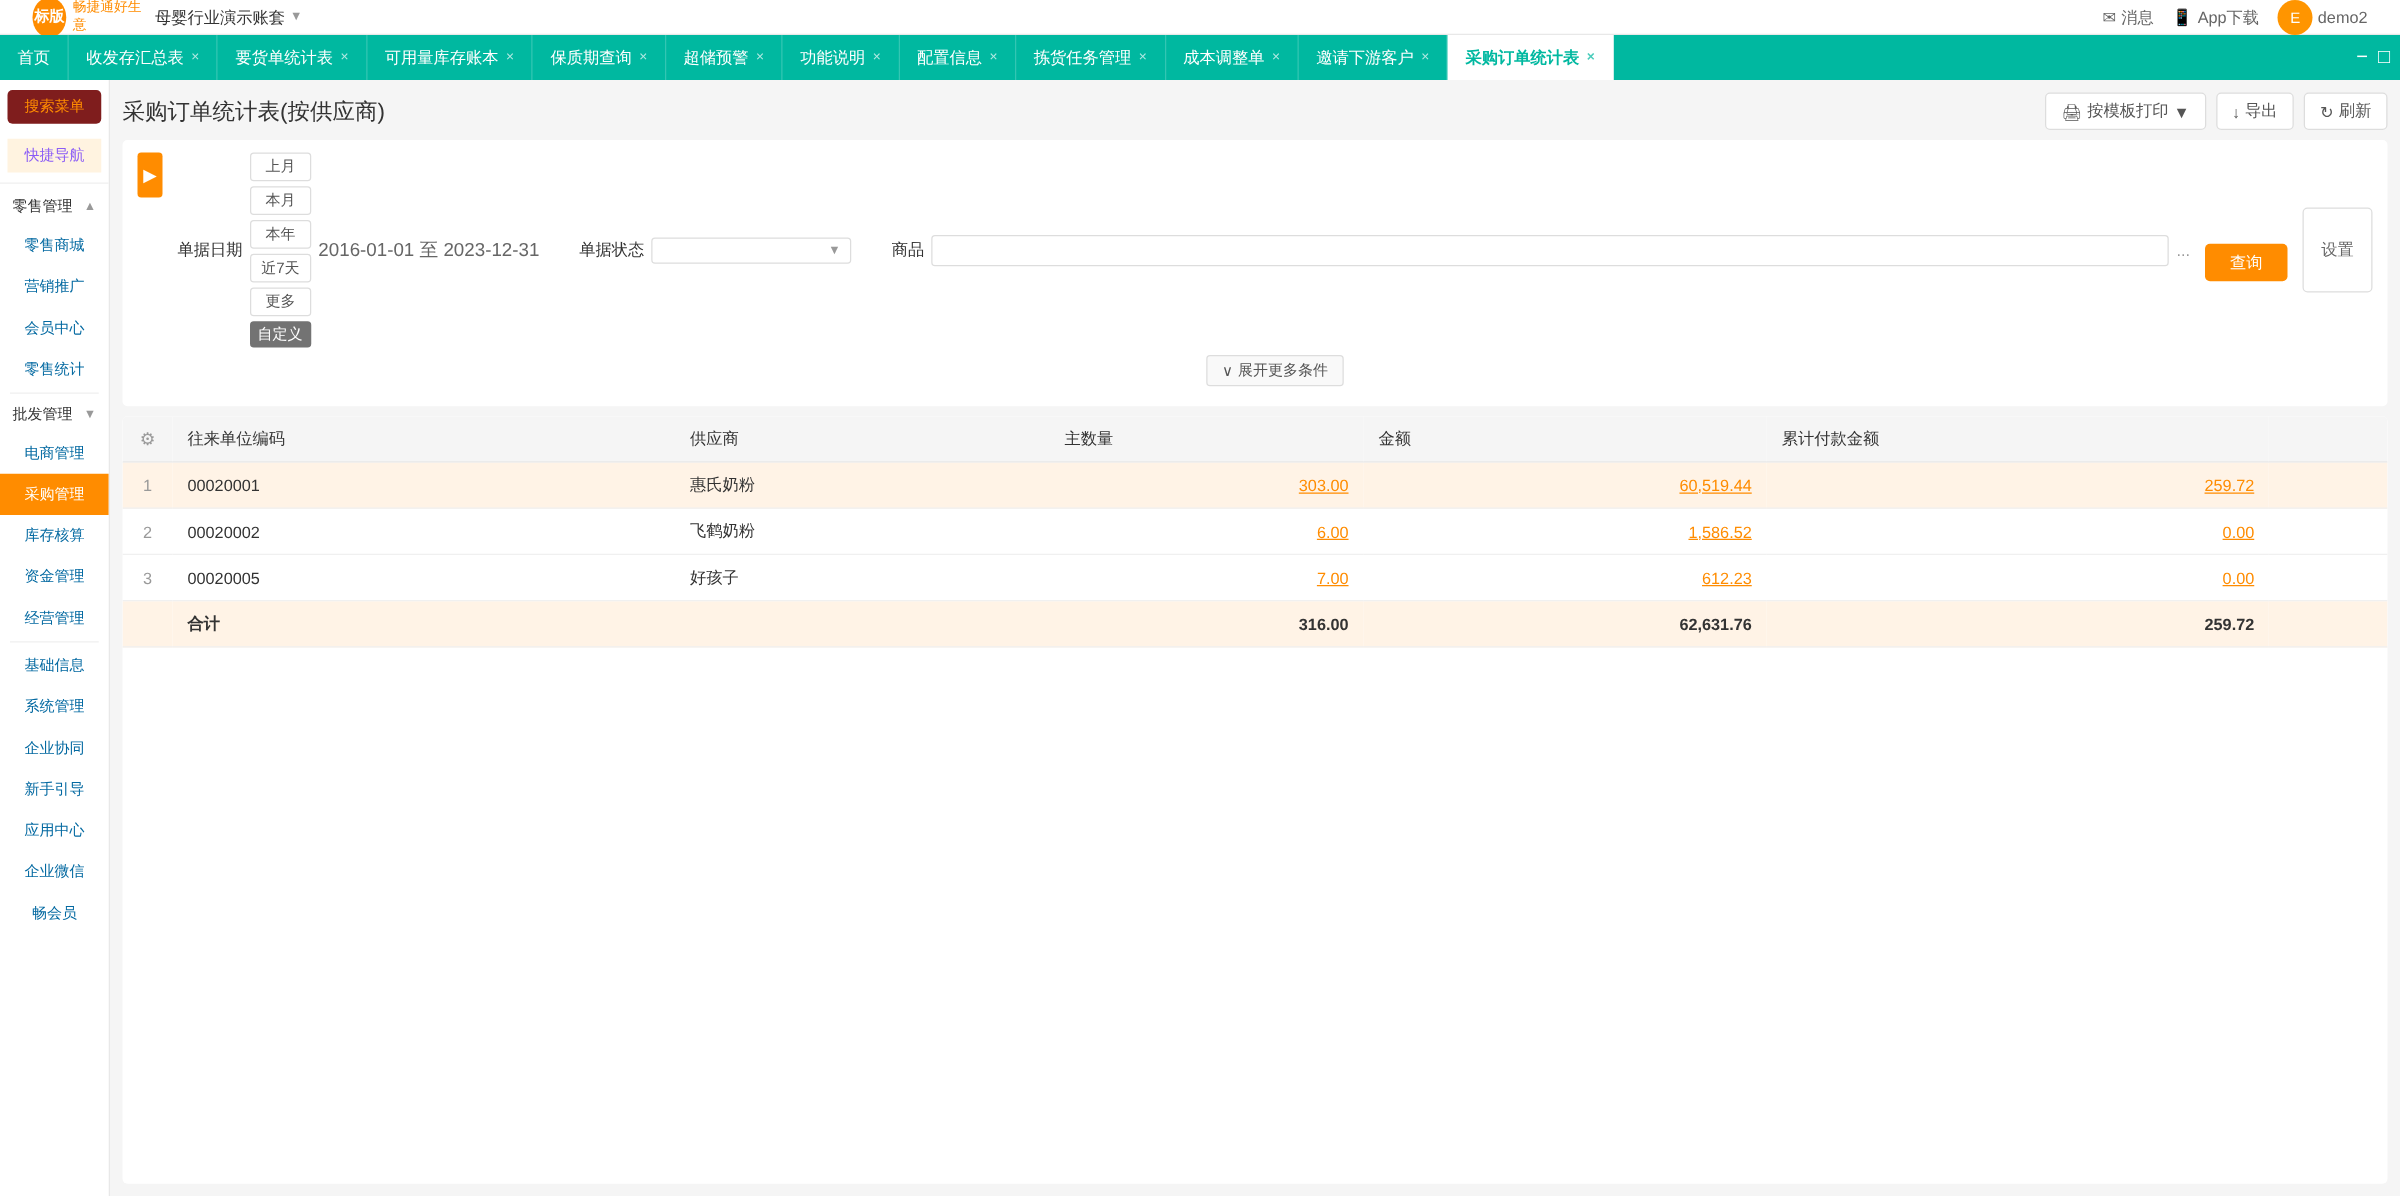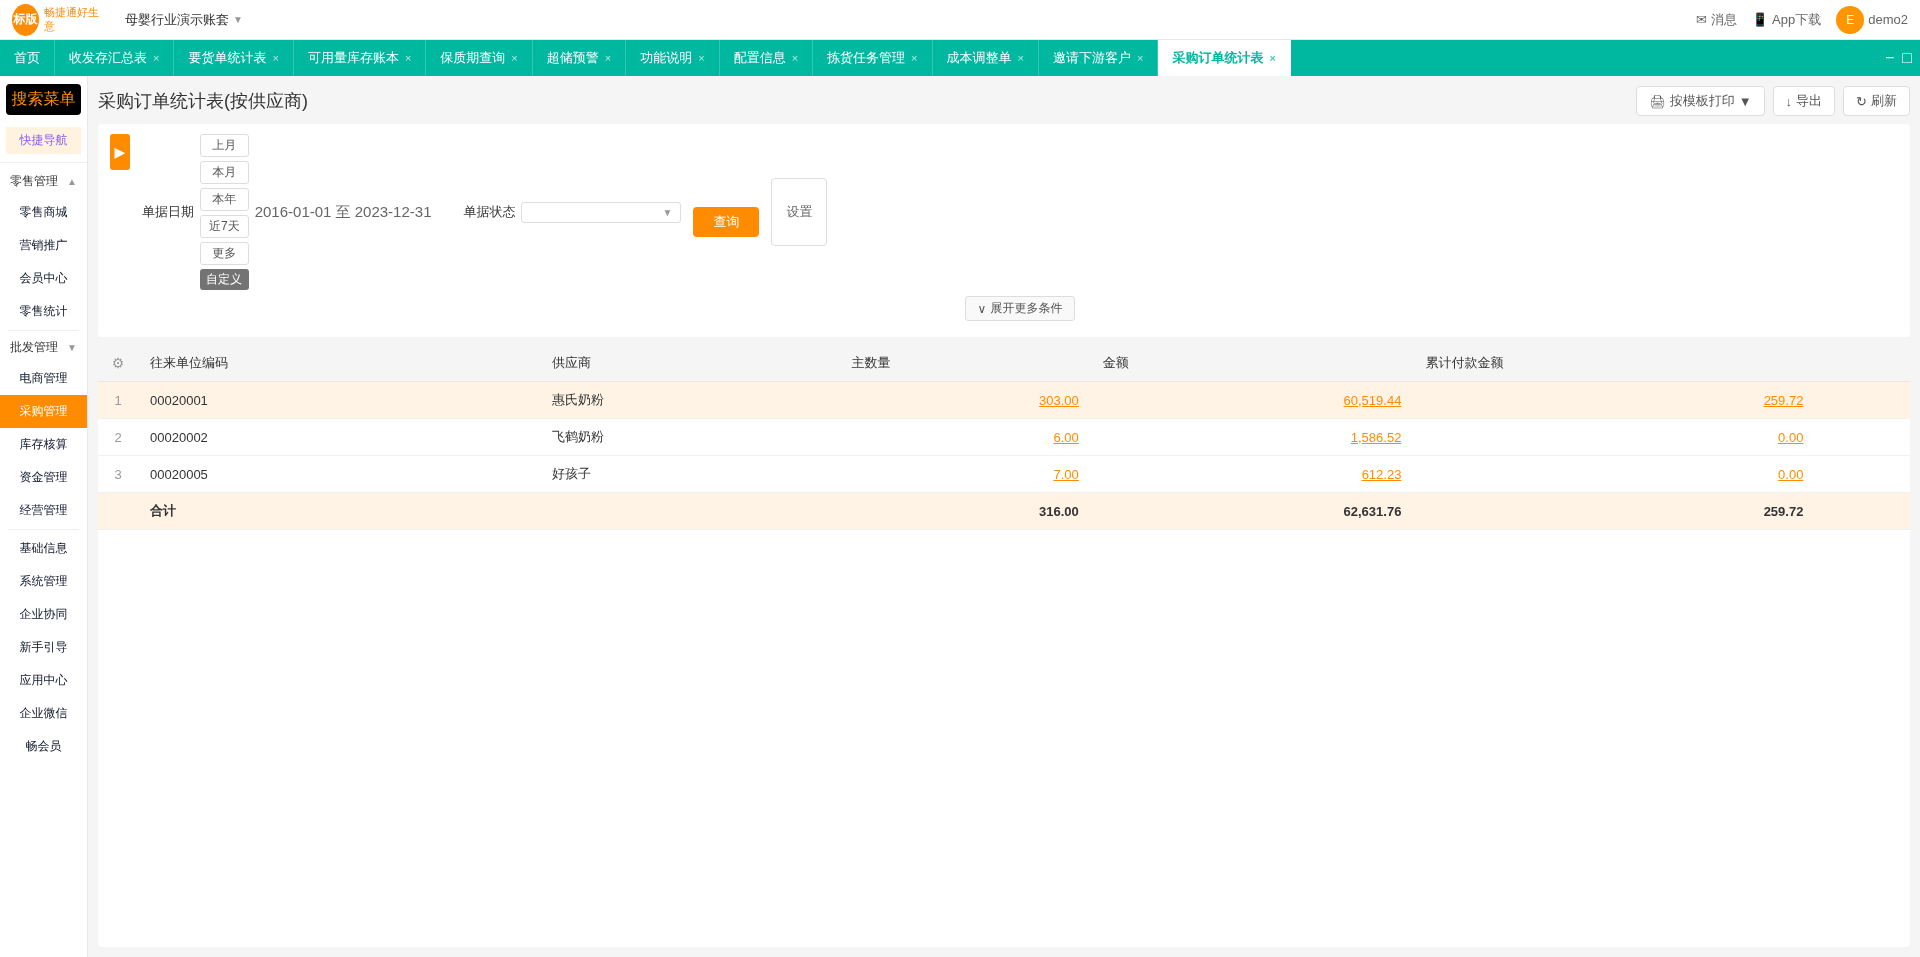--- a/index.html
+++ b/index.html
@@ -1,19 +1,19 @@
 <!DOCTYPE html>
 <html><head>
   <meta charset="utf-8">
   <style>
     * { box-sizing: border-box; margin: 0; padding: 0; }
     body { font-family: 'Microsoft YaHei', Arial, sans-serif; font-size: 13px; background: #f5f5f5; display: flex; flex-direction: column; height: 957px; overflow: hidden; }
 
     
-    .top-bar { display: flex; align-items: center; background: #fff; height: 40px; padding: 0 12px; border-bottom: 1px solid #e8e8e8; gap: 25px; }
+    .top-bar { display: flex; align-items: center; background: #fff; height: 28px; padding: 0 26px; border-bottom: 1px solid #e8e8e8; gap: 10px; }
     .logo-area { display: flex; align-items: center; gap: 5px; width: 88px; }
     .logo-icon { width: 32px; height: 32px; background: #ff8c00; border-radius: 50%; display: flex; align-items: center; justify-content: center; color: #fff; font-weight: bold; font-size: 12px; }
     .logo-text { font-size: 11px; color: #ff8c00; line-height: 1.2; }
     .top-dropdown { display: flex; align-items: center; gap: 4px; color: #333; font-size: 13px; cursor: pointer; flex: 1; }
     .top-dropdown .arrow { color: #999; font-size: 10px; }
     .top-actions { display: flex; align-items: center; gap: 15px; color: #666; font-size: 13px; }
     .top-actions .action-item { display: flex; align-items: center; gap: 4px; cursor: pointer; }
     .avatar { width: 28px; height: 28px; background: #ff9500; border-radius: 50%; display: flex; align-items: center; justify-content: center; color: #fff; font-size: 12px; }
 
     
@@ -23,25 +23,25 @@
     .nav-tab .close-btn { margin-left: 6px; font-size: 11px; color: inherit; opacity: 0.7; }
     .nav-tab.active .close-btn { color: #00b8a0; }
     .nav-tabs-end { margin-left: auto; display: flex; align-items: center; padding-right: 8px; gap: 8px; color: #fff; font-size: 16px; cursor: pointer; }
 
     
     .main-layout { display: flex; flex: 1; overflow: hidden; }
 
     
     .sidebar { width: 88px; background: #fff; border-right: 1px solid #e8e8e8; display: flex; flex-direction: column; overflow-y: auto; flex-shrink: 0; }
     .sidebar-search { padding: 8px 6px; }
-    .sidebar-search-btn { width: 100%; background: #000000; border: none; border-radius: 4px; padding: 5px 0; color: #ff8c00; font-size: 16px; cursor: pointer; }
+    .sidebar-search-btn { width: 100%; background: #7f1d1d; border: none; border-radius: 4px; padding: 5px 0; color: #ff8c00; font-size: 12px; cursor: pointer; }
     .sidebar-quick-nav { padding: 4px 6px 8px; border-bottom: 1px solid #f0f0f0; }
     .sidebar-quick-btn { width: 100%; background: #fff3e0; border: none; border-radius: 0; padding: 5px 0; color: #8b5cf6; font-size: 12px; cursor: pointer; }
     .sidebar-section { padding: 4px 0; }
-    .sidebar-item { display: flex; align-items: center; justify-content: center; padding: 8px 4px; cursor: pointer; color: #0f172a; font-size: 12px; text-align: center; }
+    .sidebar-item { display: flex; align-items: center; justify-content: center; padding: 8px 4px; cursor: pointer; color: #0369a1; font-size: 12px; text-align: center; }
     .sidebar-item.active { background: #ff8c00; color: #fff; }
     .sidebar-item-label { font-size: 12px; }
     .sidebar-divider { height: 1px; background: #f0f0f0; margin: 2px 8px; }
     .sidebar-group-header { display: flex; align-items: center; justify-content: space-between; padding: 6px 10px; color: #333; font-size: 12px; cursor: pointer; }
     .sidebar-group-arrow { font-size: 10px; color: #999; }
 
     
     .content-area { flex: 1; display: flex; flex-direction: column; overflow: hidden; background: #f5f5f5; padding: 10px; }
 
     
@@ -282,20 +282,25 @@
             </div>
 
             <div class="filter-item" style="margin-left: 20px;">
               <span class="filter-label">单据状态</span>
               <div class="select-box" style="min-width: 160px;">
                 <span></span>
                 <span class="select-arrow">▼</span>
               </div>
             </div>
 
+            <div class="filter-item" style="margin-left: 20px; flex: 1;">
+              <span class="filter-label">商品</span>
+              <input class="goods-input" type="text" style="flex: 1 1 0%; min-width: 300px;">
+              <span class="more-btn">...</span>
+            </div>
 
             <button class="query-btn">查询</button>
             <button class="settings-btn">设置</button>
           </div>
           <div class="expand-row">
             <button class="expand-btn">
               <span>∨</span>
               <span>展开更多条件</span>
             </button>
           </div>

